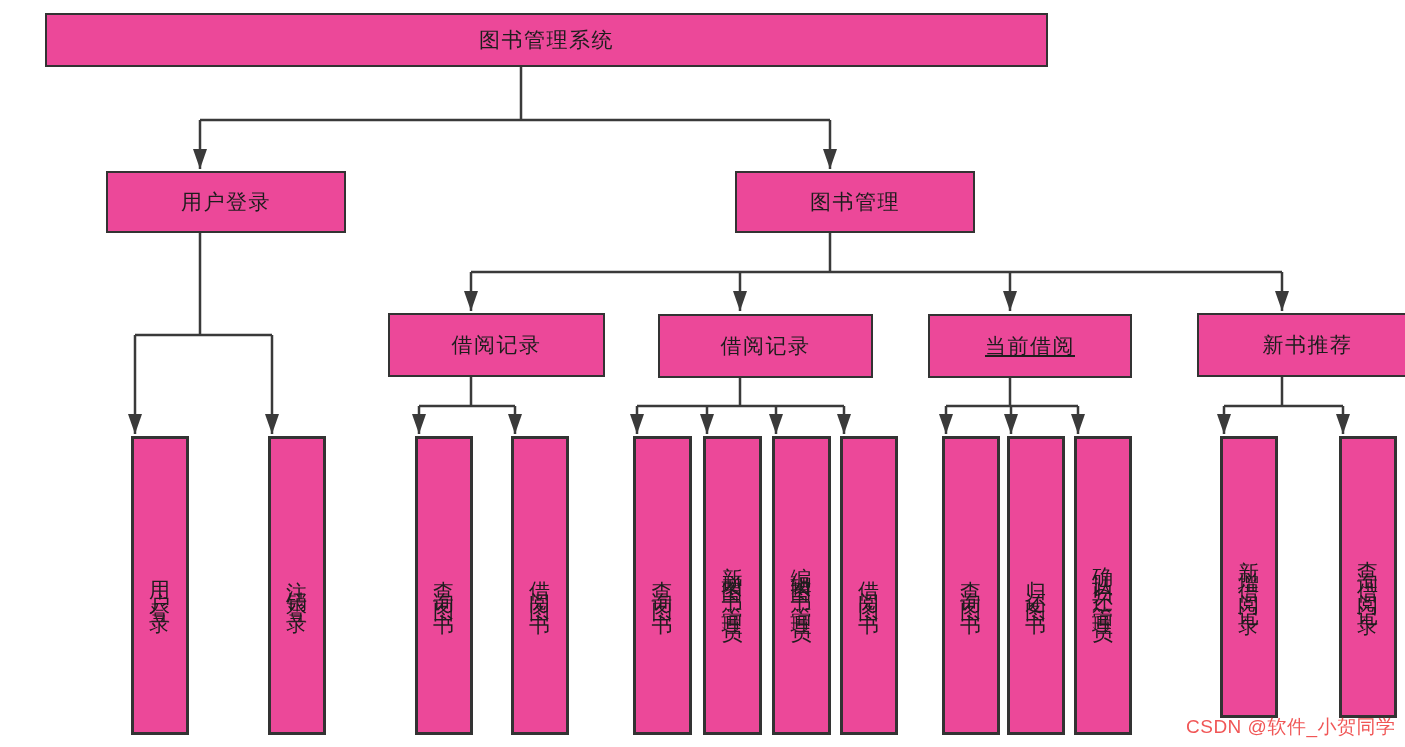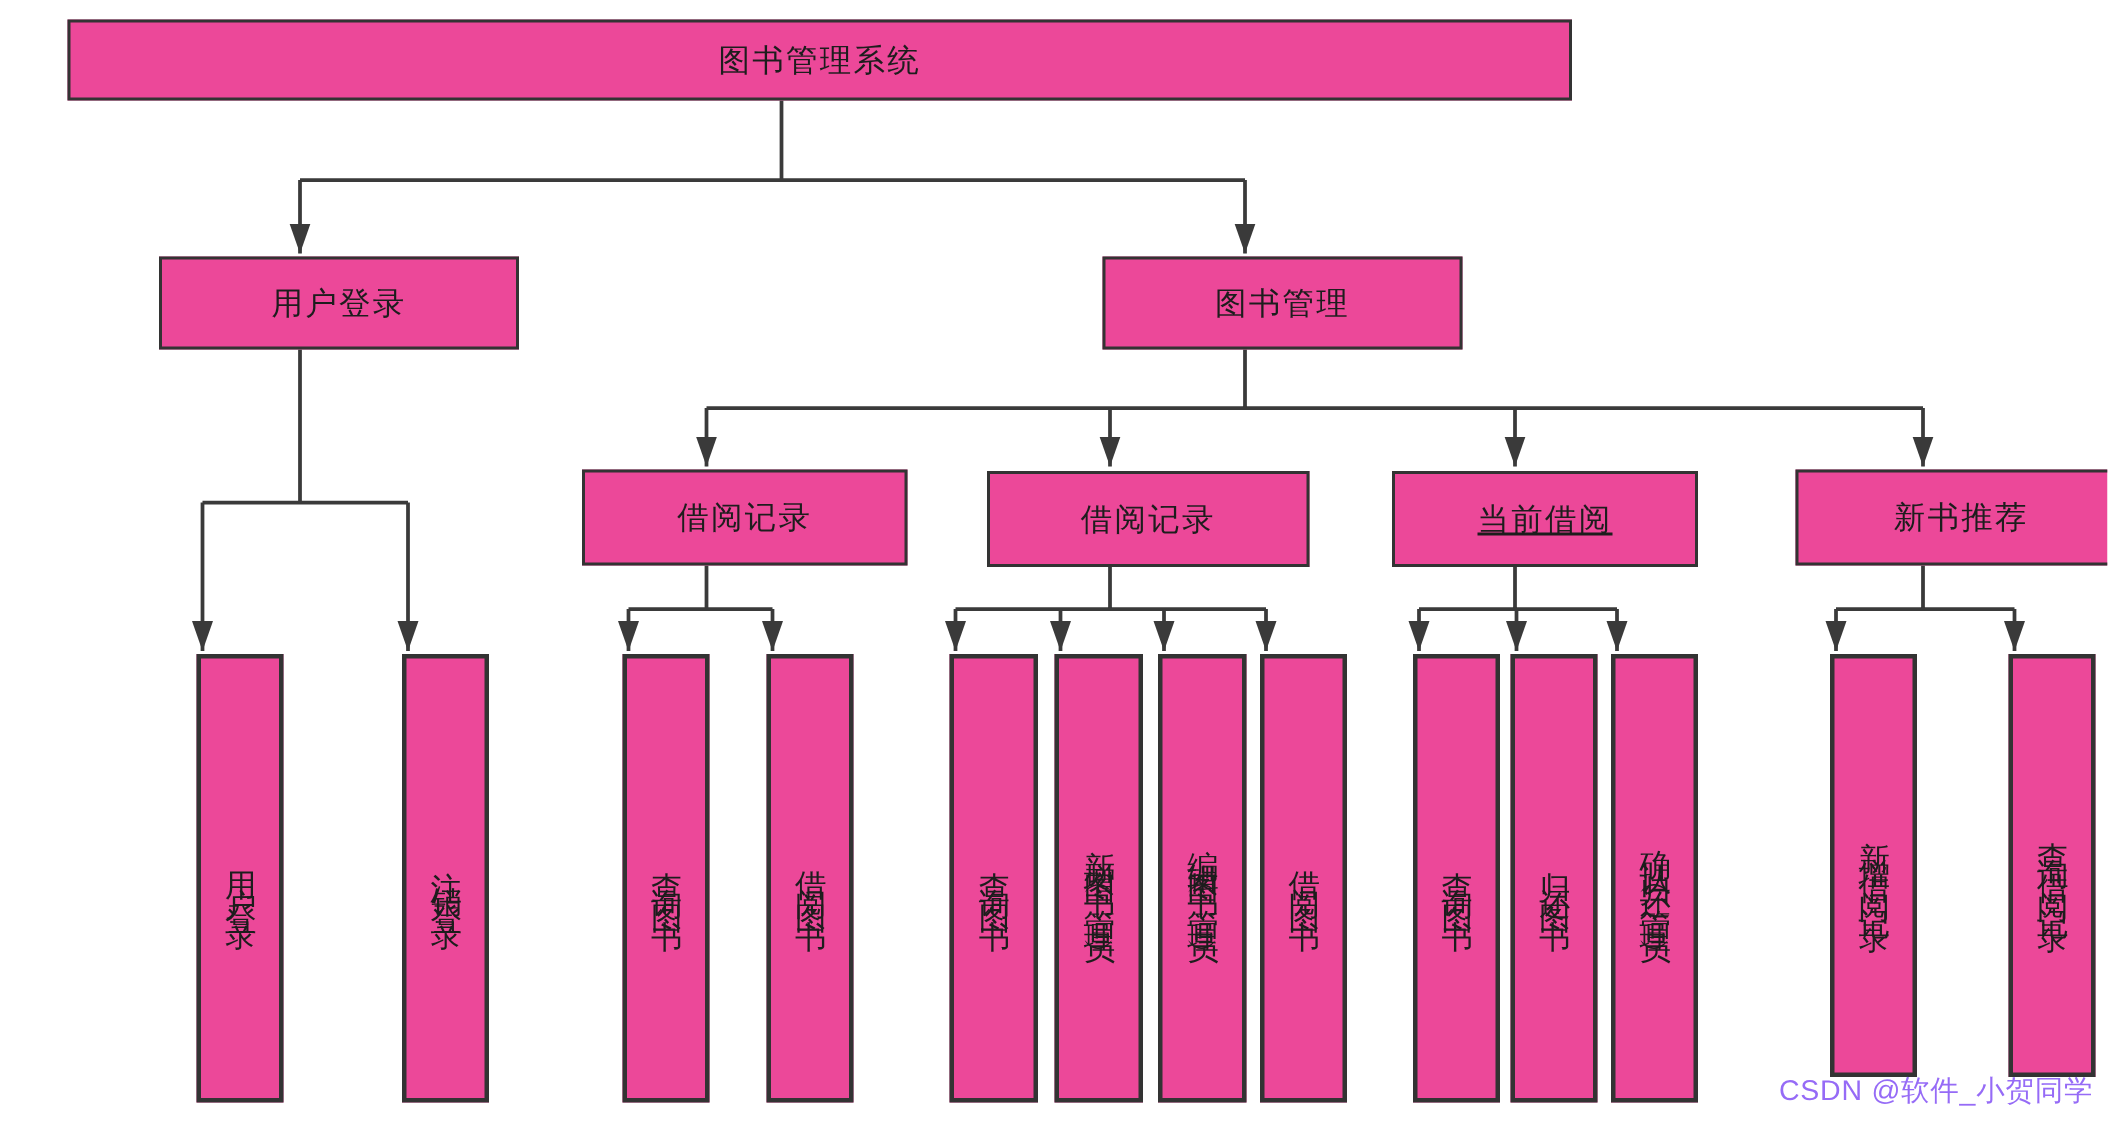--- a/index.html
+++ b/index.html
@@ -16,21 +16,21 @@
   .hlabel{font-size:21px;letter-spacing:1.5px;white-space:nowrap;}
   .root{border-width:2.5px;}
   .leaf{border-width:3px;}
   .vtext{
     writing-mode:vertical-rl;text-orientation:mixed;
     font-size:21px;letter-spacing:11px;line-height:1;white-space:nowrap;
   }
   .vtext.long{letter-spacing:8px;}
   .watermark{
     position:absolute;left:1186px;top:714px;z-index:5;
-    font-size:19px;color:#8b5cf6;letter-spacing:0.5px;white-space:nowrap;opacity:.9;
+    font-size:19px;color:#ef4444;letter-spacing:0.5px;white-space:nowrap;opacity:.9;
   }
 </style>
 </head>
 <body>
 
 <div class="canvas">
 
   <svg class="wires" width="1405" height="747" viewBox="0 0 1405 747">
     <defs>
       <marker id="ah" markerUnits="userSpaceOnUse" markerWidth="24" markerHeight="18" refX="20" refY="7" orient="auto">

